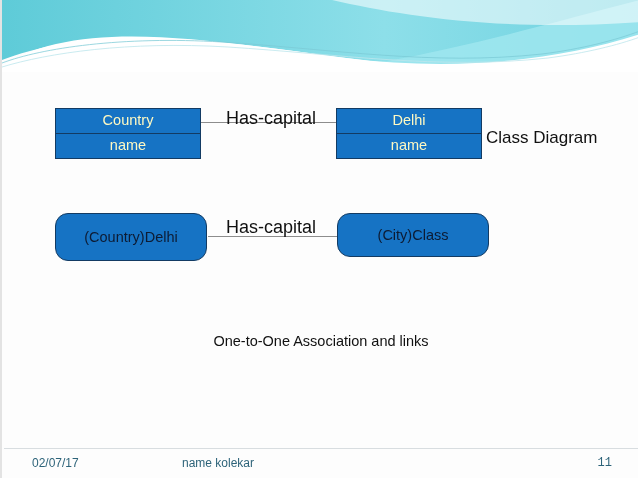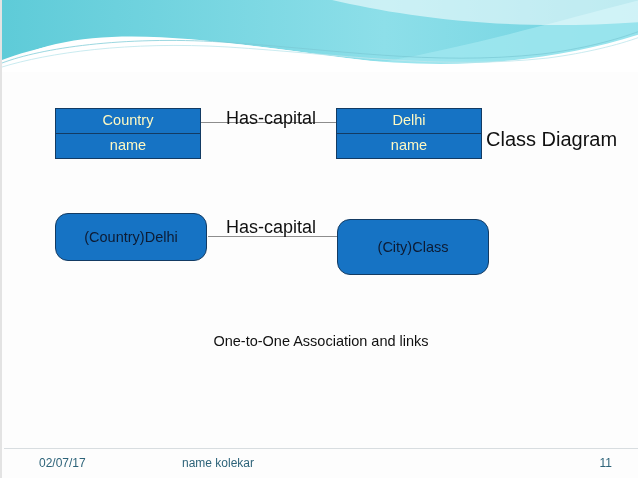--- a/index.html
+++ b/index.html
@@ -87,21 +87,21 @@
   .assoc-label {
     position: absolute;
     font-size: 18px;
     color: #111111;
     white-space: nowrap;
     background: transparent;
   }
 
   .side-label {
     position: absolute;
-    font-size: 20px;
+    font-size: 17px;
     color: #111111;
     white-space: nowrap;
   }
 
   #caption {
     position: absolute;
     left: 0;
     top: 333px;
     width: 638px;
     text-align: center;
@@ -124,31 +124,31 @@
     top: 452px;
     width: 638px;
     height: 26px;
     font-size: 12px;
     color: #2d6379;
   }
   #footer .f-date {
     position: absolute;
     left: 30px;
     top: 4px;
-    margin-left: 7px;
   }
   #footer .f-author {
     position: absolute;
     left: 180px;
     top: 4px;
   }
   #footer .f-page {
     position: absolute;
     right: 28px;
     top: 4px;
+    font-family: Liberation Mono, monospace;
   }
 </style>
 </head>
 <body>
 
 <div id="slide">
 
   <div id="header-band">
     <svg width="638" height="72" viewBox="0 0 638 72">
       <defs>
@@ -196,21 +196,21 @@
 
     <div class="connector" style="left:206px; top:236px; width:130px;"></div>
 
     <div class="assoc-label" style="left:224px; top:217px;">Has-capital</div>
 
     <div class="inst-box" style="left:53px; top:213px; width:152px; height:48px;">
       <span>(Country)</span>
       <span>Delhi</span>
     </div>
 
-    <div class="inst-box" style="left:335px; top:219px; width:152px; height:56px;">
+    <div class="inst-box" style="left:335px; top:213px; width:152px; height:44px;">
       <span>(City)</span>
       <span>Class</span>
     </div>
 
 
     <div id="caption">One-to-One Association and links</div>
 
   </div>
 
   <div id="footer-rule"></div>

